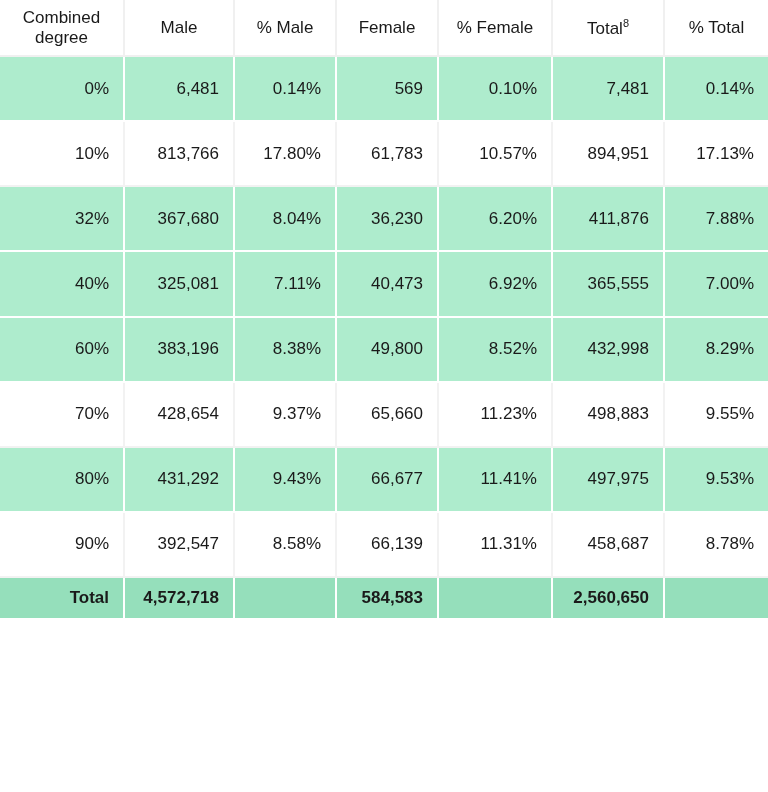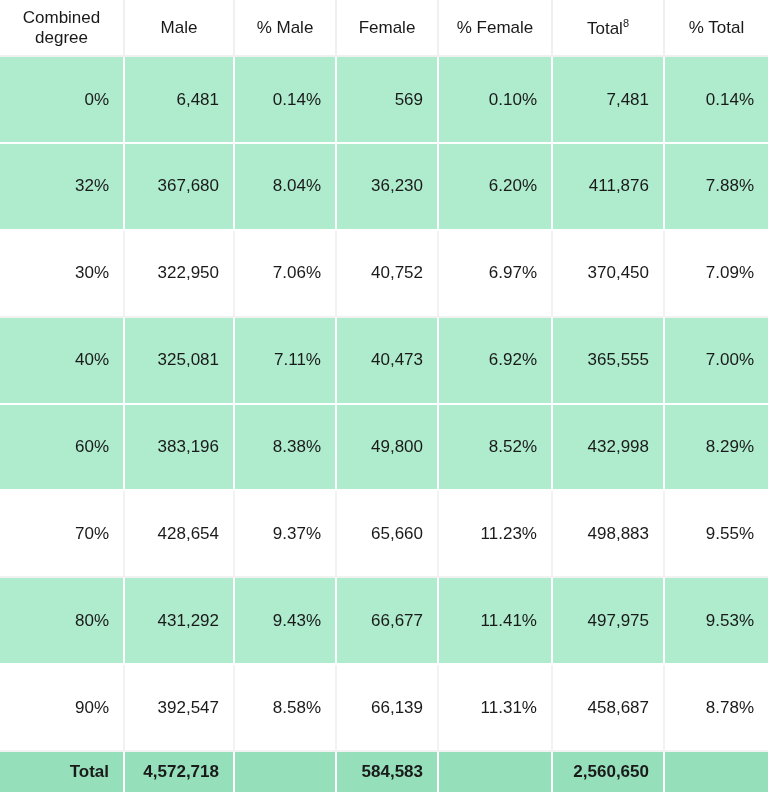--- a/index.html
+++ b/index.html
@@ -9,21 +9,21 @@
   }
   body {
     width: 768px;
     height: 792px;
     font-family: "Liberation Sans", sans-serif;
     color: #1a1a1a;
     overflow: hidden;
   }
   table.data-table {
     width: 768px;
-    height: 792px;
+    height: 618px;
     border-collapse: collapse;
     table-layout: fixed;
     font-size: 17px;
   }
   table.data-table col.c0 { width: 124px; }
   table.data-table col.c1 { width: 110px; }
   table.data-table col.c2 { width: 102px; }
   table.data-table col.c3 { width: 102px; }
   table.data-table col.c4 { width: 114px; }
   table.data-table col.c5 { width: 112px; }
@@ -105,37 +105,37 @@
   <tbody>
     <tr class="row-odd">
       <td>0%</td>
       <td>6,481</td>
       <td>0.14%</td>
       <td>569</td>
       <td>0.10%</td>
       <td>7,481</td>
       <td>0.14%</td>
     </tr>
+    <tr class="row-even">
+      <td>10%</td>
+      <td>813,766</td>
+      <td>17.80%</td>
+      <td>61,783</td>
+      <td>10.57%</td>
+      <td>894,951</td>
+      <td>17.13%</td>
+    </tr>
     <tr class="row-odd">
       <td>32%</td>
       <td>367,680</td>
       <td>8.04%</td>
       <td>36,230</td>
       <td>6.20%</td>
       <td>411,876</td>
       <td>7.88%</td>
-    </tr>
-    <tr class="row-even">
-      <td>30%</td>
-      <td>322,950</td>
-      <td>7.06%</td>
-      <td>40,752</td>
-      <td>6.97%</td>
-      <td>370,450</td>
-      <td>7.09%</td>
     </tr>
     <tr class="row-odd">
       <td>40%</td>
       <td>325,081</td>
       <td>7.11%</td>
       <td>40,473</td>
       <td>6.92%</td>
       <td>365,555</td>
       <td>7.00%</td>
     </tr>

